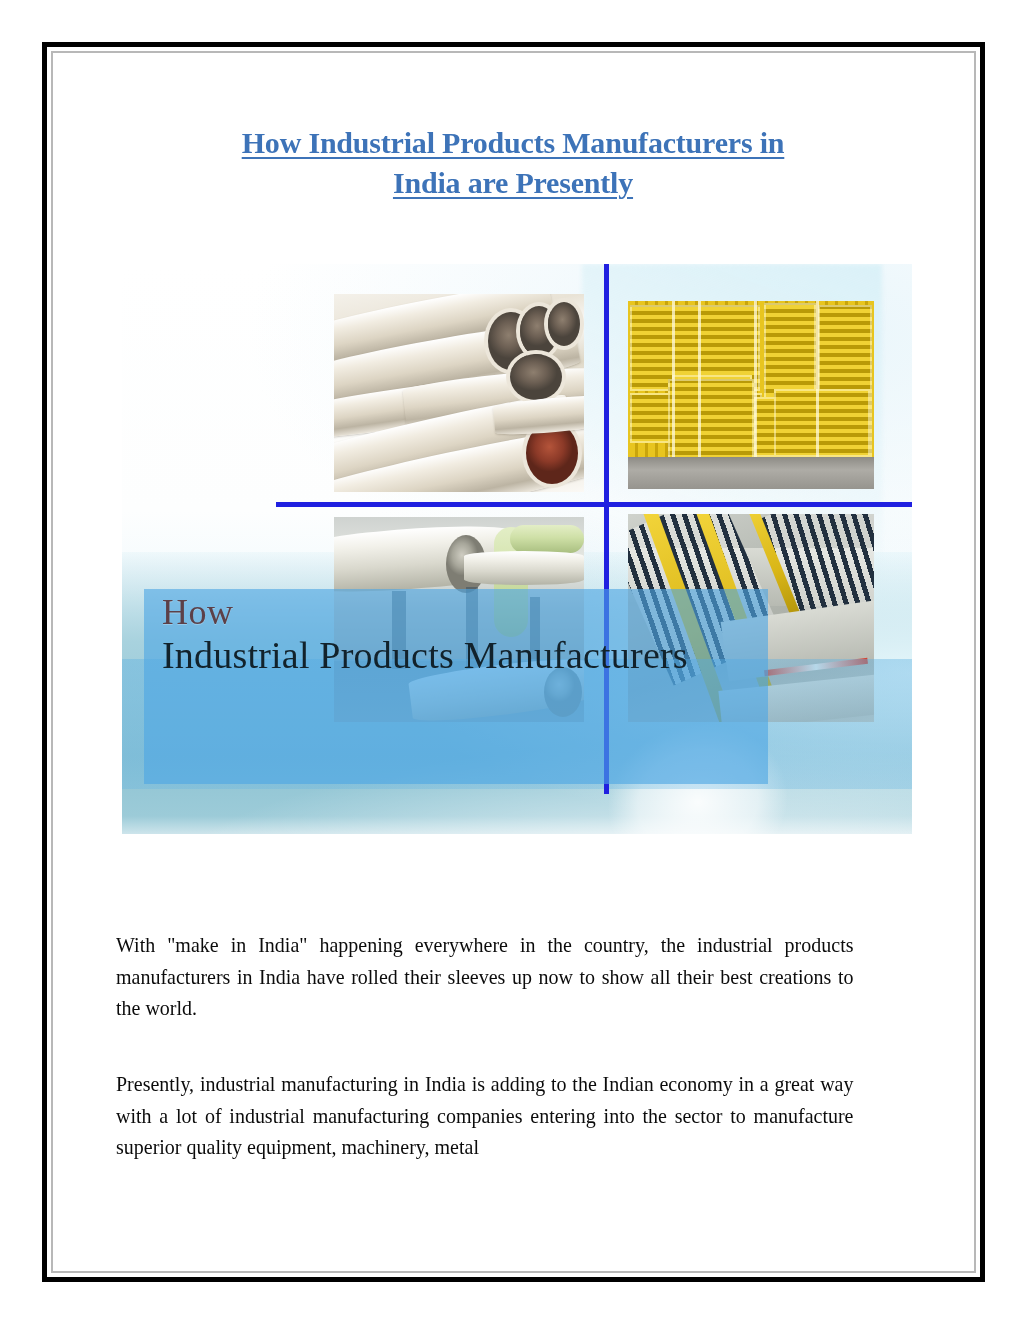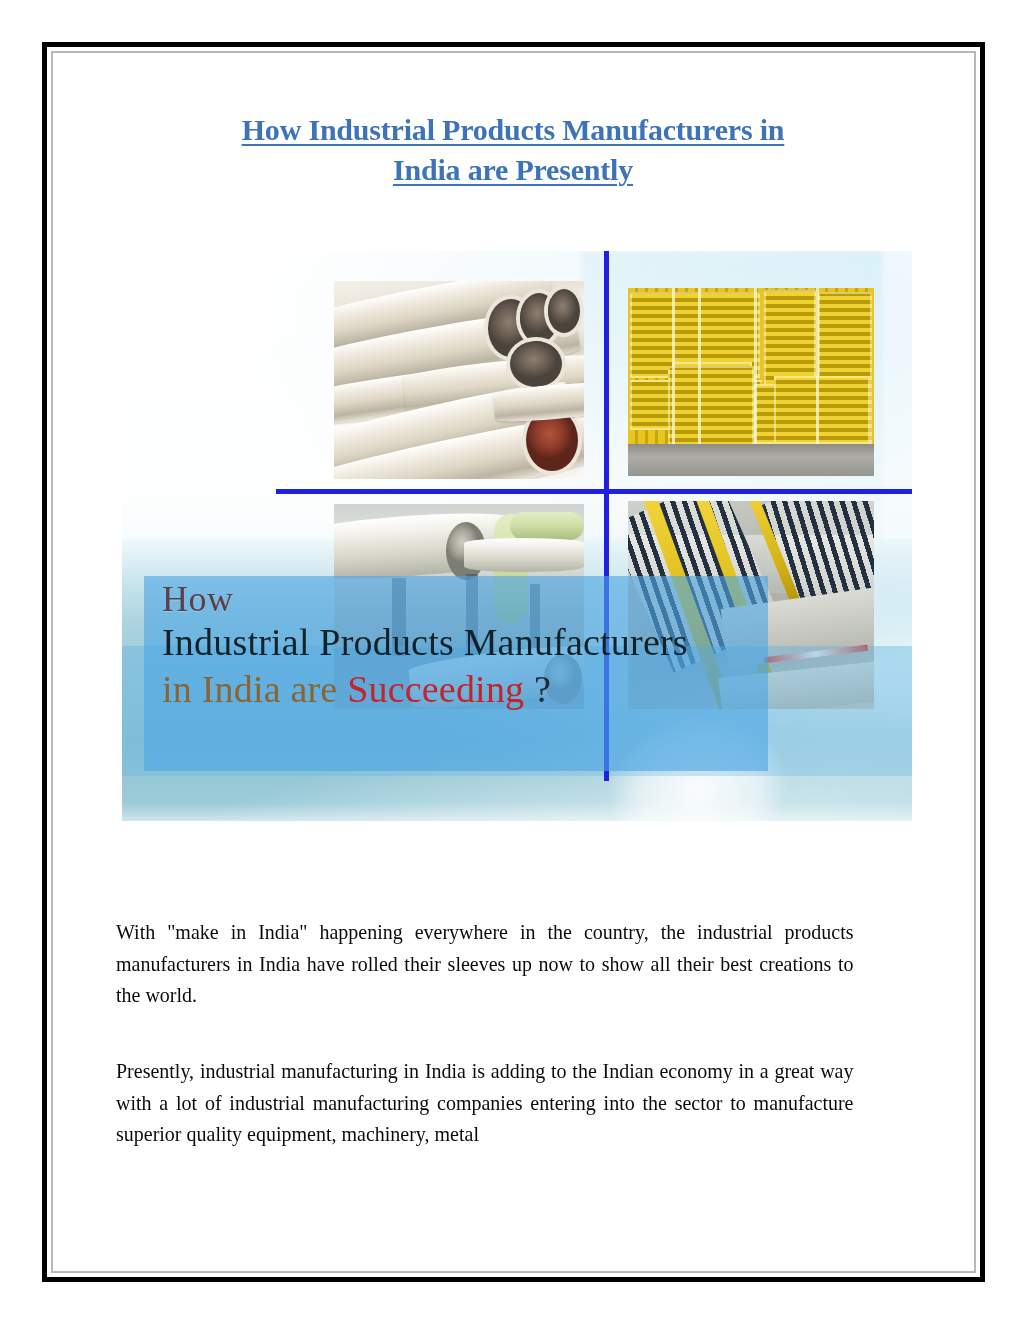--- a/index.html
+++ b/index.html
@@ -46,21 +46,21 @@
 
   
   #doc-title {
     text-align: center;
     color: #3d73b8;
     font-family: "Liberation Serif", serif;
     font-weight: bold;
     font-size: 30px;
     line-height: 1.32;
     letter-spacing: -0.2px;
-    margin: 0;
+    margin: 13px;
     padding: 0 4px;
   }
   #doc-title .tl {
     display: inline;
     text-decoration: underline;
     text-underline-offset: 4px;
     text-decoration-thickness: 2px;
   }
 
   
@@ -374,21 +374,20 @@
 
       <div id="cross-v"></div>
       <div id="cross-h"></div>
 
       <div id="hero-banner-wash"></div>
       <div id="hero-banner"></div>
 
       <div id="hero-text">
         <div id="ht-how">How</div>
         <div id="ht-line2">Industrial Products Manufacturers</div>
-        <div id="ht-line3"><span class="ht-brown">in India are </span><span class="ht-red">Succeeding</span><span class="ht-dark"> ?</span></div>
       </div>
 
     </div>
 
     <p class="para" id="para-1">With "make in India" happening everywhere in the country, the industrial products manufacturers in India have rolled their sleeves up now to show all their best creations to the world.</p>
     <p class="para" id="para-2">Presently, industrial manufacturing in India is adding to the Indian economy in a great way with a lot of industrial manufacturing companies entering into the sector to manufacture superior quality equipment, machinery, metal</p>
 
   </div>
 </div>
 

